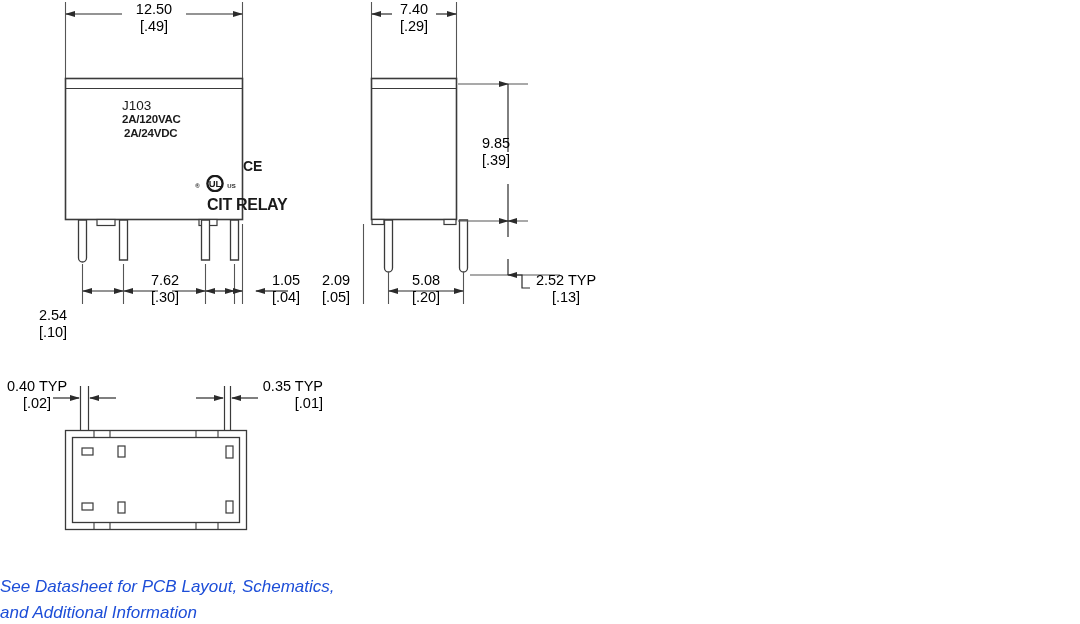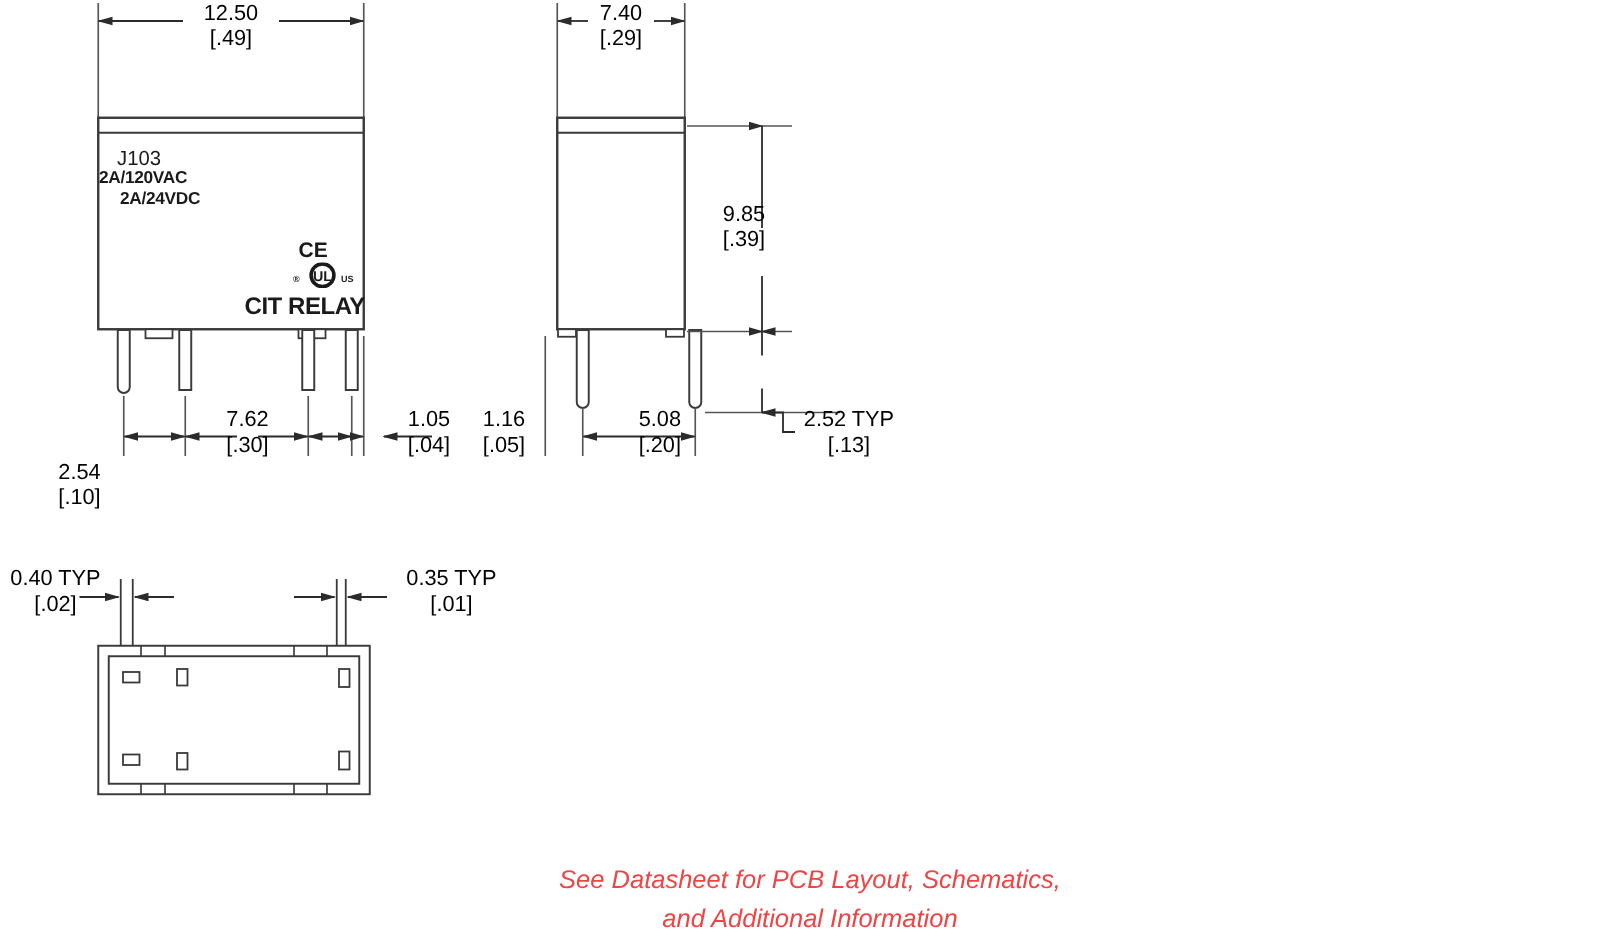--- a/index.html
+++ b/index.html
@@ -37,20 +37,21 @@
     letter-spacing: 0px;
   }
   .dimtext.center { text-align: center; }
   .dimtext .l2 { display: block; }
   .bodytext {
     position: absolute;
     font-family: "Liberation Sans", sans-serif;
     color: #1a1a1a;
     white-space: nowrap;
     font-weight: bold;
+    margin-left: 44px;
   }
   .lbl-part {
     font-size: 13.5px;
     font-weight: normal;
     letter-spacing: 0px;
   }
   .lbl-rating {
     font-size: 11.5px;
     font-weight: bold;
     letter-spacing: -0.2px;
@@ -61,26 +62,25 @@
   }
   .lbl-brand {
     font-size: 16px;
     font-weight: bold;
     letter-spacing: -0.3px;
   }
   .footer {
     position: absolute;
     width: 1080px;
     left: 0;
-    text-align: center;
     font-family: "Liberation Sans", sans-serif;
     font-style: italic;
     font-size: 17px;
     line-height: 26px;
-    color: #ef4444;
+    color: #1d4ed8;
   }
   .ul-mark {
     position: absolute;
   }
 </style>
 </head>
 <body>
 
 <div id="stage">
 
@@ -276,46 +276,46 @@
     <span>7.62</span>
     <span class="l2">[.30]</span>
   </div>
 
   <div class="dimtext center" style="left:260px; top:272px; width:52px;">
     <span>1.05</span>
     <span class="l2">[.04]</span>
   </div>
 
   <div class="dimtext center" style="left:310px; top:272px; width:52px;">
-    <span>1.16</span>
+    <span>2.09</span>
     <span class="l2">[.05]</span>
   </div>
 
-  <div class="dimtext center" style="left:398px; top:272px; width:56px;text-align:right;">
+  <div class="dimtext center" style="left:398px; top:272px; width:56px;">
     <span>5.08</span>
     <span class="l2">[.20]</span>
   </div>
 
   <div class="dimtext center" style="left:523px; top:272px; width:86px;">
     <span>2.52 TYP</span>
     <span class="l2">[.13]</span>
   </div>
 
   <div class="dimtext center" style="left:-6px; top:378px; width:86px;">
     <span>0.40 TYP</span>
     <span class="l2">[.02]</span>
   </div>
 
-  <div class="dimtext center" style="left:258px; top:378px; width:86px;">
+  <div class="dimtext center" style="left:237px; top:378px; width:86px;text-align:right;">
     <span>0.35 TYP</span>
     <span class="l2">[.01]</span>
   </div>
 
   <div class="bodytext lbl-part" style="left:78px; top:98px;">J103</div>
-  <div class="bodytext lbl-rating" style="left:66px; top:113px;">2A/120VAC</div>
+  <div class="bodytext lbl-rating" style="left:78px; top:113px;">2A/120VAC</div>
   <div class="bodytext lbl-rating" style="left:80px; top:127px;">2A/24VDC</div>
 
   <div class="bodytext lbl-ce" style="left:199px; top:158px;">CE</div>
 
   <div class="ul-mark" style="left:192px; top:175px; width:46px; height:17px;">
     <svg viewBox="0 0 46 17" width="46" height="17">
       <circle cx="23" cy="8.5" r="7.6" fill="none" stroke="#1a1a1a" stroke-width="2.4"></circle>
       <text x="23" y="12.4" font-family="Liberation Sans, sans-serif" font-size="9.5" font-weight="bold" fill="#1a1a1a" text-anchor="middle">UL</text>
       <text x="5.5" y="13" font-family="Liberation Sans, sans-serif" font-size="6" font-weight="bold" fill="#1a1a1a" text-anchor="middle">®</text>
       <text x="39.5" y="13" font-family="Liberation Sans, sans-serif" font-size="6" font-weight="bold" fill="#1a1a1a" text-anchor="middle">US</text>

